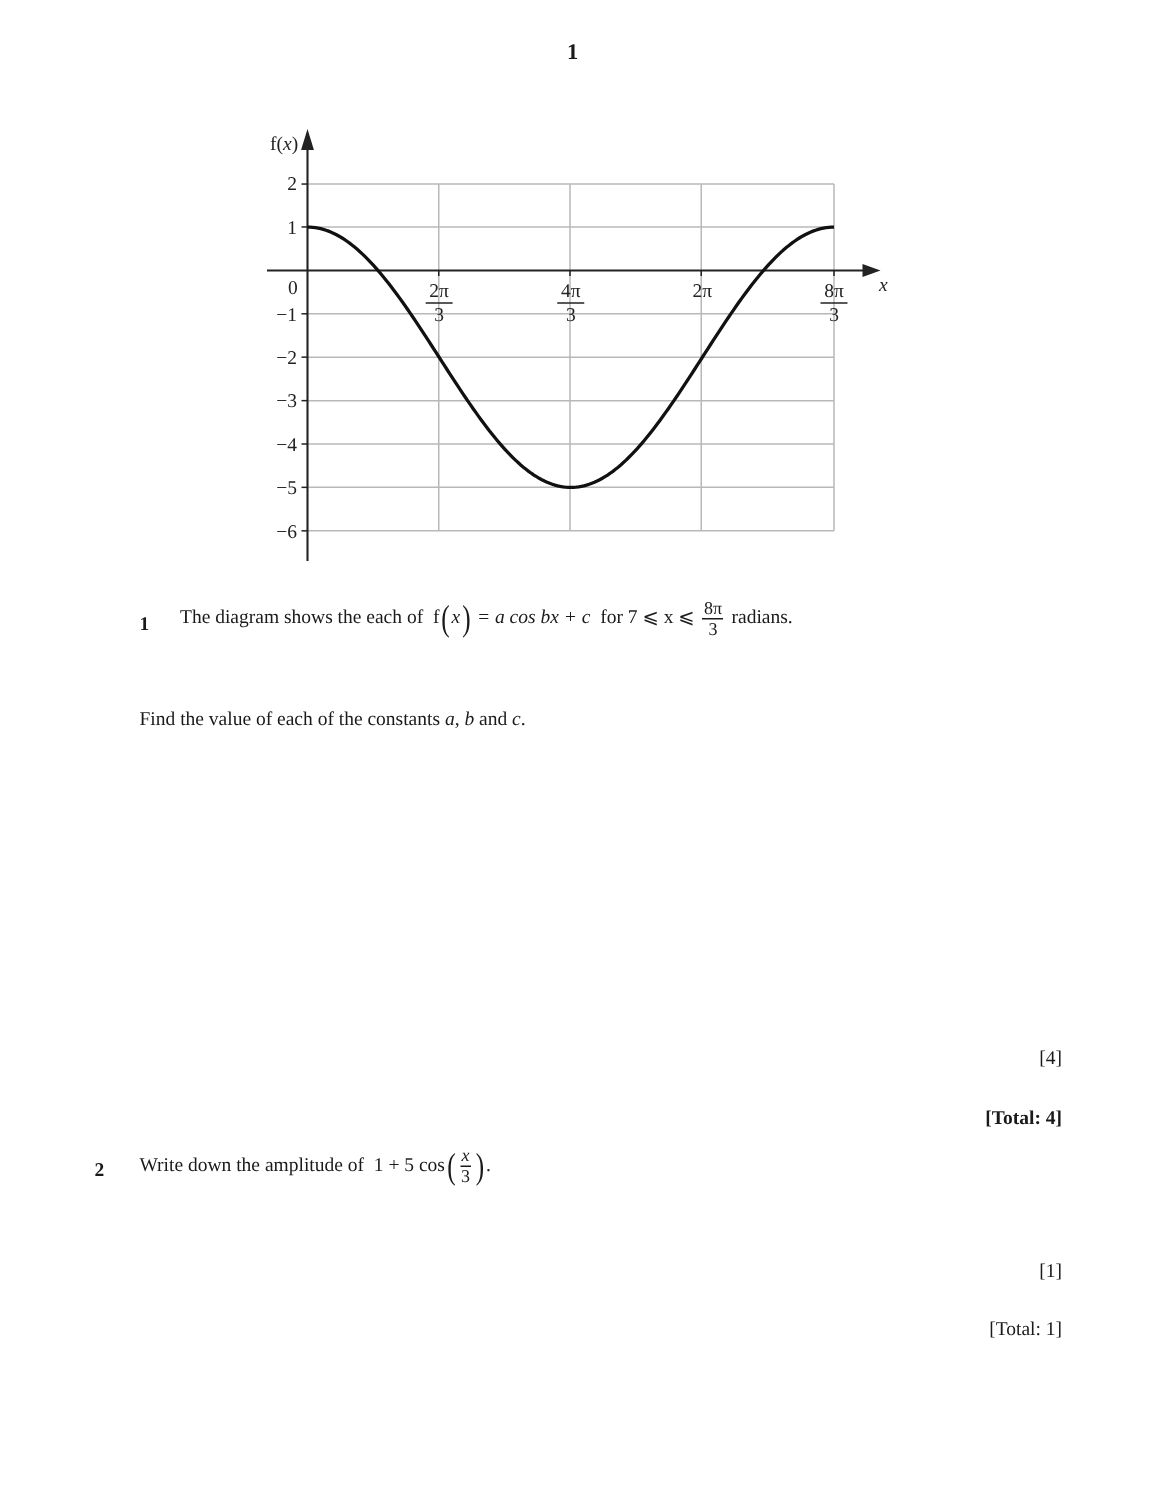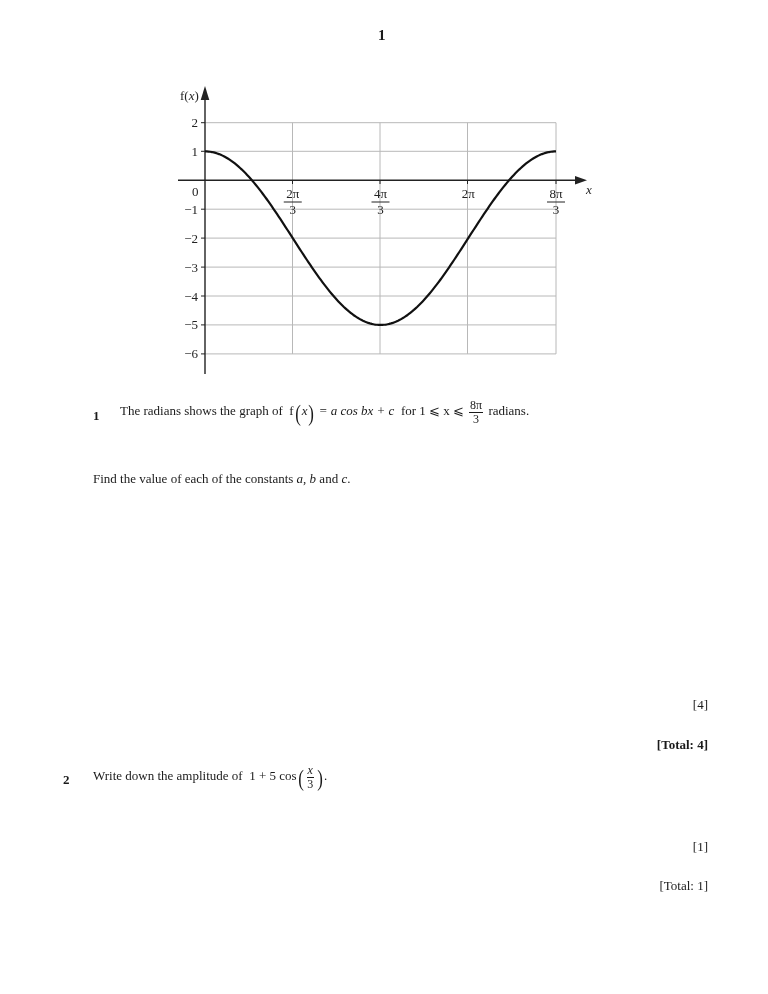--- a/index.html
+++ b/index.html
@@ -83,24 +83,24 @@
       <text x="380.5" y="214">3</text>
       <text x="468.25" y="198">2π</text>
       <text x="556" y="198">8π</text>
       <line x1="547" x2="565" y1="202" y2="202" stroke="#222" stroke-width="1"></line>
       <text x="556" y="214">3</text>
     </g>
 </svg>
 
 <div class="abs qnum" style="left:93px; top:408px;">1</div>
 <div class="abs qtext" style="left:120px; top:399px;">
-  <span>The radians shows the graph of</span>
+  <span>The diagram shows the each of</span>
   &nbsp;<span>f</span><span class="paren">(</span><span class="it">x</span><span class="paren">)</span>
   <span class="it">= a cos bx + c</span>
-  &nbsp;<span>for 1 ⩽ x ⩽</span>
+  &nbsp;<span>for 7 ⩽ x ⩽</span>
   <span class="frac"><span class="num">8π</span><span class="den">3</span></span>
   <span>radians.</span>
 </div>
 <div class="abs qtext" style="left:93px; top:455px;margin-top:16px;">
   <span>Find the value of each of the constants</span>
   <span class="it">a</span>,
   <span class="it">b</span> and
   <span class="it">c</span>.
 </div>
 <div class="abs marks" style="top:697px;">[4]</div>

